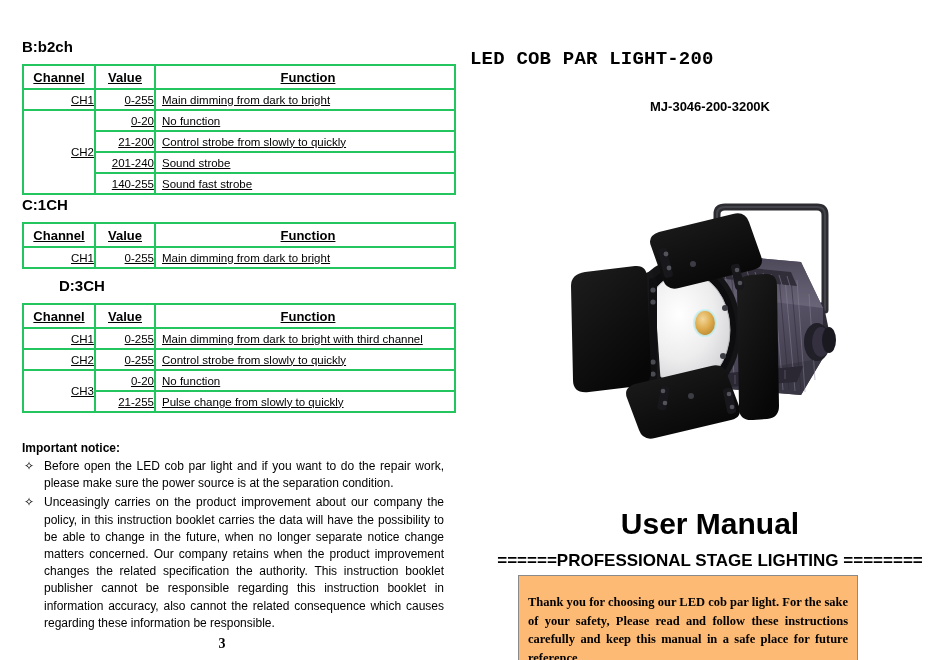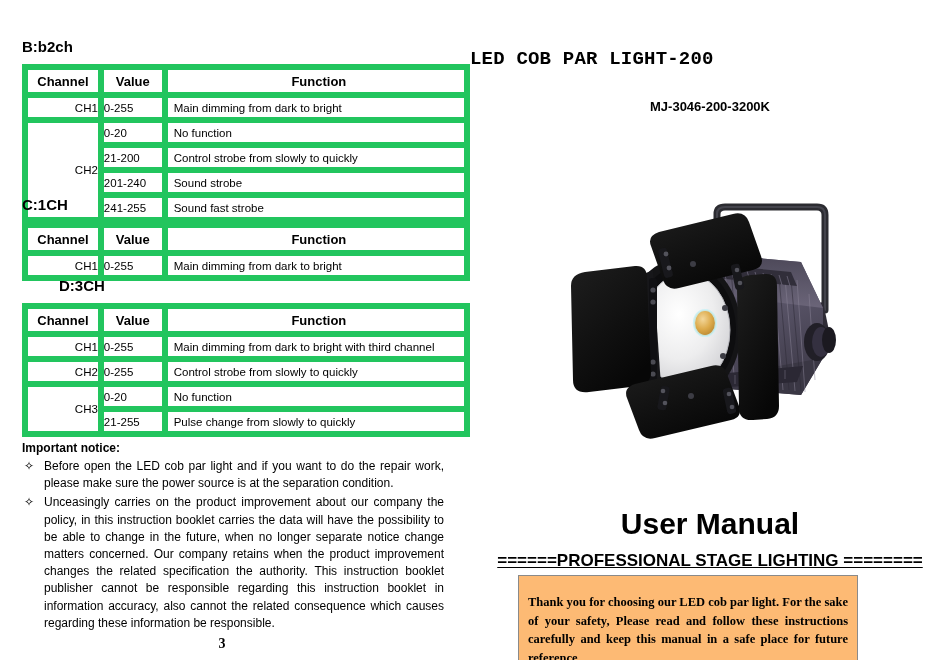--- a/index.html
+++ b/index.html
@@ -46,34 +46,35 @@
 
   table.dmx {
     border-collapse: collapse;
     table-layout: fixed;
     font-family: "Liberation Sans", sans-serif;
     font-size: 11.5px;
     color: #000;
     background: #fff;
   }
   table.dmx td, table.dmx th {
-    border: 6px solid #22c55e;
+    border: 2px solid #22c55e;
     padding: 0;
     height: 19px;
     vertical-align: middle;
     font-weight: normal;
+    text-decoration: underline;
   }
   table.dmx thead th {
     font-weight: bold;
     font-size: 13px;
     height: 22px;
     text-align: center;
   }
   .c-chan { width: 70px; text-align: right; }
-  .c-val  { width: 58px; text-align: left; }
+  .c-val  { width: 58px; text-align: right; }
   .c-fn   { width: 292px; text-align: left; padding-left: 6px !important; }
 
   .tbl-b { position: absolute; left: 22px; top: 64px; }
   .tbl-c { position: absolute; left: 22px; top: 222px; }
   .tbl-d { position: absolute; left: 22px; top: 303px; }
 
   
   .notice {
     position: absolute;
     left: 22px;
@@ -162,21 +163,20 @@
   .tagline {
     position: absolute;
     left: 0;
     top: 551px;
     width: 480px;
     text-align: center;
     font-family: "Liberation Sans", sans-serif;
     font-weight: bold;
     font-size: 17px;
     white-space: nowrap;
-    text-decoration: underline;
   }
   .thanks-box {
     position: absolute;
     left: 48px;
     top: 575px;
     width: 340px;
     border: 1px solid #8a8a8a;
     padding: 17px 9px 8px 9px;
     box-sizing: border-box;
     background: #fdba74;
@@ -230,21 +230,21 @@
         </tr>
         <tr>
           <td class="c-val">21-200</td>
           <td class="c-fn">Control strobe from slowly to quickly</td>
         </tr>
         <tr>
           <td class="c-val">201-240</td>
           <td class="c-fn">Sound strobe</td>
         </tr>
         <tr>
-          <td class="c-val">241-255</td>
+          <td class="c-val">140-255</td>
           <td class="c-fn">Sound fast strobe</td>
         </tr>
       </tbody>
     </table>
 
     <div class="section-title sec-c">C:1CH</div>
 
     <table class="dmx tbl-c">
       <thead>
         <tr>

